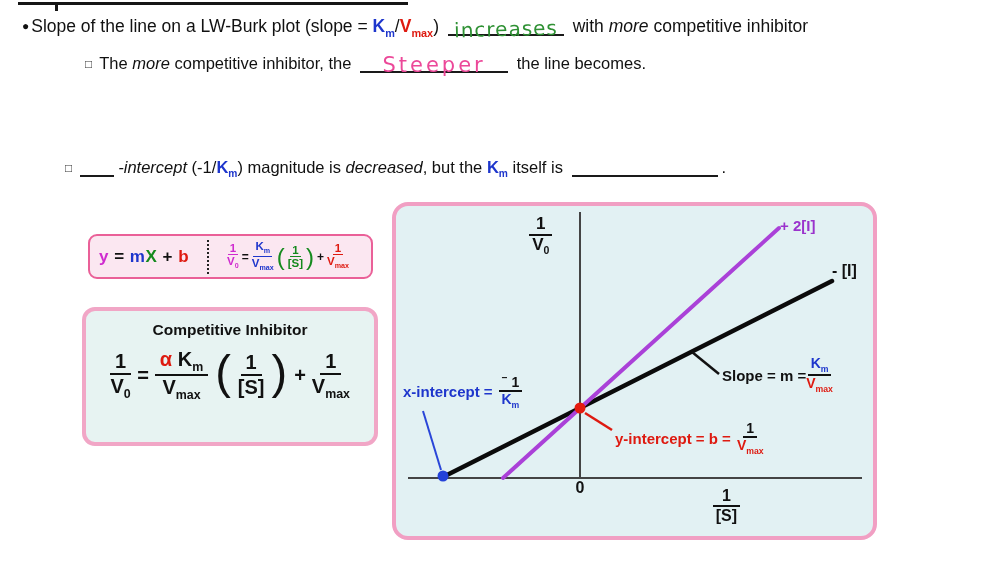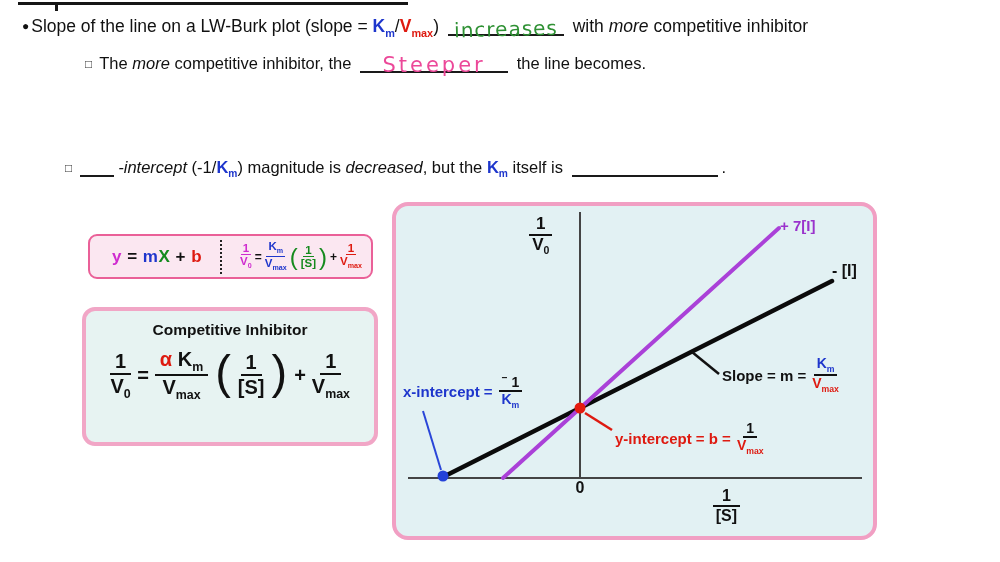--- a/index.html
+++ b/index.html
@@ -40,21 +40,21 @@
 
   
   .frac{display:inline-flex;flex-direction:column;align-items:center;line-height:1.1;
         font-weight:700;text-align:center;}
   .frac .ft{border-bottom:2px solid currentColor;padding:0 3px;}
   .frac sub{font-size:0.62em;}
 
   
   .strip{position:absolute;left:88px;top:234px;width:285px;height:45px;box-sizing:border-box;
          background:#fbe7f1;border:2.5px solid #ea6098;border-radius:9px;
-         display:flex;align-items:center;padding:0 22px;gap:16px;}
+         display:flex;align-items:center;padding:0 9px;gap:16px;}
   .strip .lin{font-size:17px;font-weight:700;letter-spacing:0.5px;white-space:nowrap;}
   .strip .divider{width:0;height:34px;border-left:2.5px dotted #222;margin:0 2px;}
   .strip-eq{display:flex;align-items:center;gap:3px;font-weight:700;font-size:12px;}
   .strip-eq .frac{font-size:11.5px;line-height:1.05;}
   .strip-eq .frac .ft{border-bottom-width:1.5px;padding:0 2px;}
   .strip-eq .op{font-size:12px;}
   .strip-eq .paren{font-size:24px;font-weight:400;line-height:0.8;}
 
   
   .eqbox{position:absolute;left:82px;top:307px;width:296px;height:139px;box-sizing:border-box;
@@ -77,21 +77,21 @@
                  font-weight:700;font-size:14px;text-align:center;}
   .glabel .gfrac .ft{border-bottom:2px solid #111;padding:0 3px;}
   .glabel sub{font-size:0.62em;}
   .glabel sup{font-size:0.72em;}
   .lab-yaxis{left:133px;top:8px;font-size:17px;}
   .lab-yaxis .gfrac{font-size:17px;}
   .lab-yaxis .gfrac .ft{padding:0 7px;}
   .lab-plus{left:384px;top:11px;color:#9a33cc;}
   .lab-minus{left:436px;top:56px;color:#111;font-size:16px;}
   .lab-xint{left:7px;top:166px;display:flex;align-items:center;gap:6px;color:#1e36cc;}
-  .lab-slope{left:326px;top:150px;display:flex;align-items:center;gap:6px;color:#111;}
+  .lab-slope{left:326px;top:150px;display:flex;align-items:center;color:#111;}
   .lab-yint{left:219px;top:215px;display:flex;align-items:center;gap:6px;color:#de1a10;}
   .lab-origin{left:172px;top:273px;width:24px;text-align:center;font-size:16px;color:#111;}
   .lab-xaxis{left:317px;top:281px;font-size:16px;color:#111;}
   .lab-xaxis .gfrac{font-size:16px;}
   .lab-xaxis .gfrac .ft{padding:0 9px;}
 </style>
 </head>
 <body>
 
 <div class="page">
@@ -169,21 +169,21 @@
       <circle cx="184" cy="202" r="5.5" fill="#e41b0e"></circle>
     </svg>
 
     <div class="glabel lab-yaxis">
       <span class="gfrac">
           <span class="ft">1</span>
           <span class="fb">V<sub>0</sub></span>
         </span>
     </div>
 
-    <div class="glabel lab-plus">+ 7[I]</div>
+    <div class="glabel lab-plus">+ 2[I]</div>
     <div class="glabel lab-minus">- [I]</div>
 
     <div class="glabel lab-xint">
       <span>x-intercept =</span>
       <span class="gfrac">
           <span class="ft" style="color:#111"><sup>−</sup> 1</span>
           <span class="fb c-blue">K<sub>m</sub></span>
         </span>
     </div>
 

